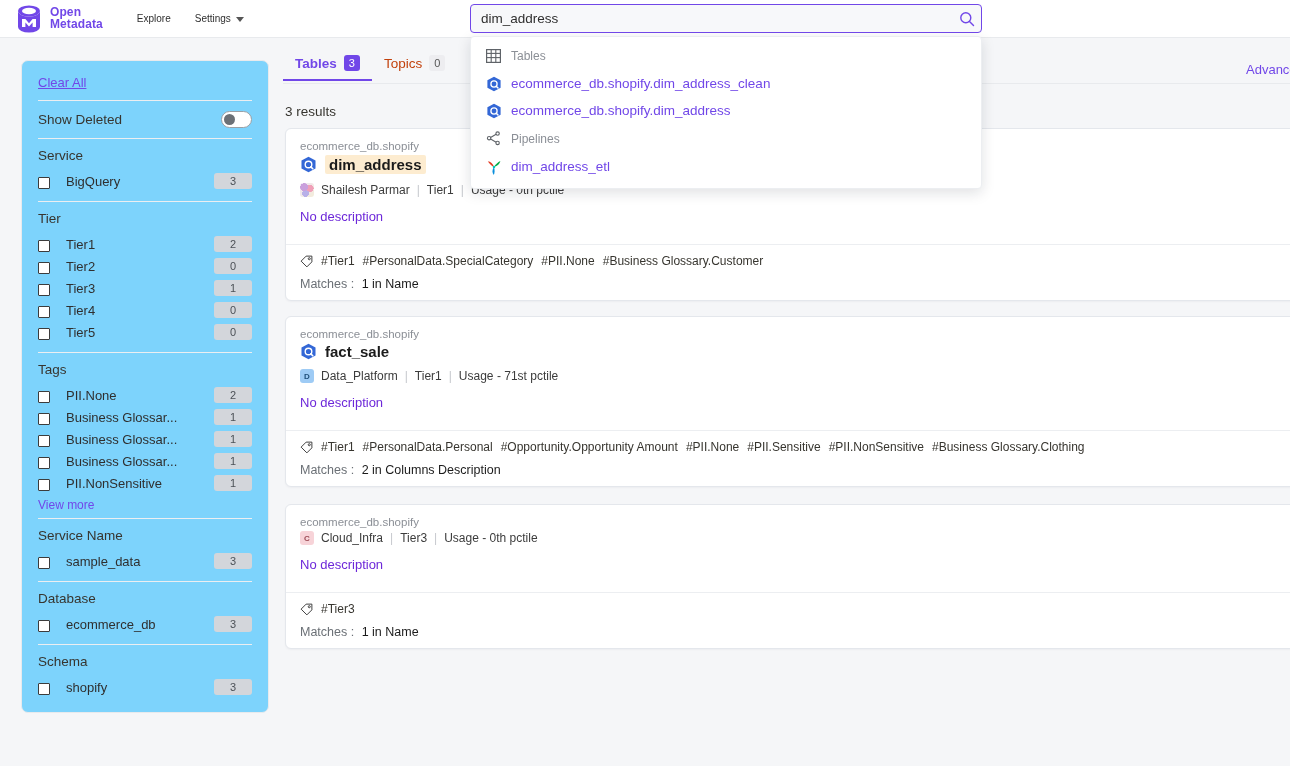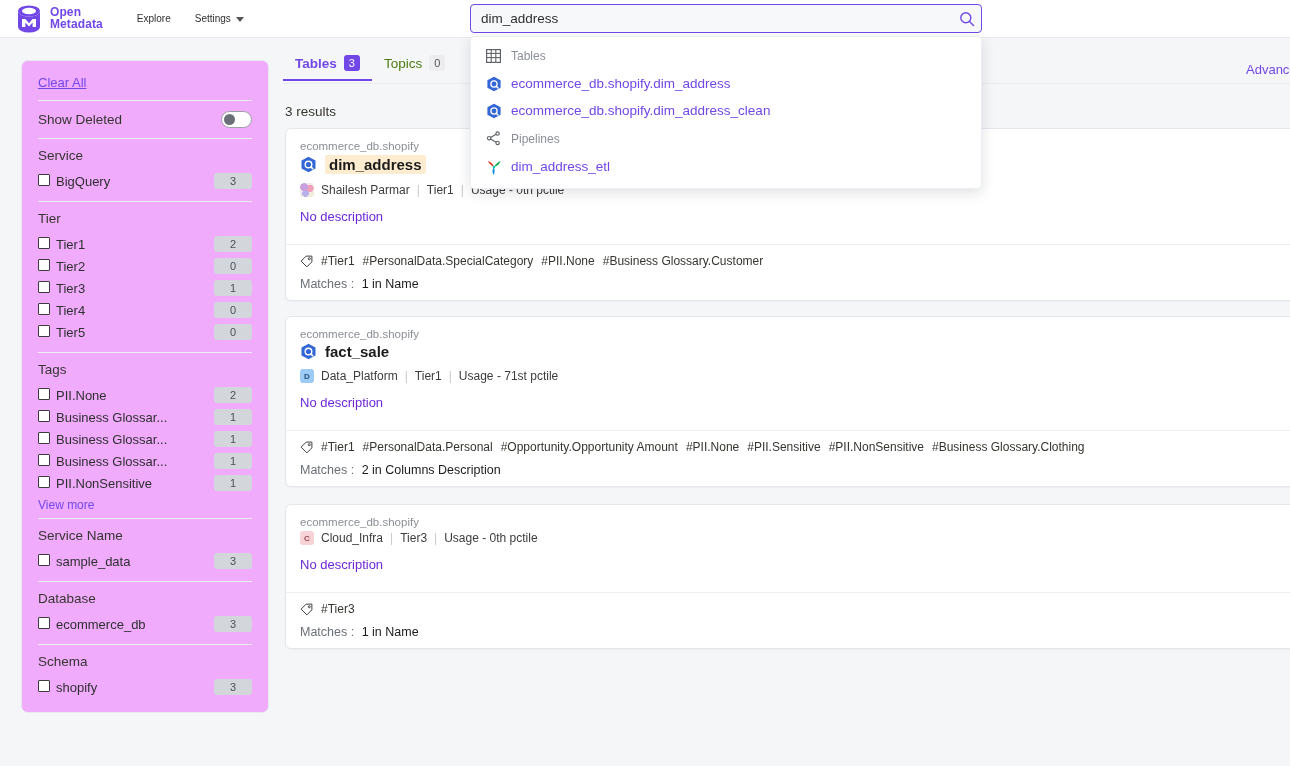--- a/index.html
+++ b/index.html
@@ -58,45 +58,45 @@
   .sg-group { display:flex; align-items:center; gap:9px; padding:6px 14px 6px 14px; }
   .sg-group-label { font-size:12px; color:#8b8f96; }
   .sg-item { display:flex; align-items:center; gap:9px; padding:5px 14px 5px 14px; cursor:pointer; }
   .sg-item-label { font-size:13.5px; color:#7147e8; }
   .sg-ico { width:17px; height:17px; display:flex; align-items:center; justify-content:center; flex:0 0 17px; }
 
   
   .filters {
     position:absolute; top:60px; left:21px;
     width:248px;
-    background:#f0abfc;
+    background:#7dd3fc;
     border:1px solid #e8eaed;
     border-radius:7px;
     padding:12px 16px 14px 16px;
   }
   .clear-all { font-size:13px; color:#7147e8; text-decoration:underline; cursor:pointer; display:inline-block; margin-bottom:10px;}
   .hr { height:1px; background:#eceef1; margin:0 0 0 0; }
   .show-deleted-row { display:flex; align-items:center; justify-content:space-between; padding:10px 0 10px 0; }
   .show-deleted-label { font-size:13.5px; color:#37352f; }
   .toggle { width:31px; height:17px; border-radius:9px; background:#ffffff; border:1.4px solid #9aa0a6; position:relative; cursor:pointer; }
   .toggle .knob { position:absolute; top:1.6px; left:2px; width:11px; height:11px; border-radius:50%; background:#6b7076; }
   .f-group-title { font-size:13.5px; color:#37352f; padding:9px 0 7px 0; }
   .f-row { display:flex; align-items:center; justify-content:space-between; padding:3px 0; }
-  .f-left { display:flex; align-items:flex-start; gap:6px; }
+  .f-left { display:flex; align-items:flex-end; gap:16px; }
   .cb { width:12px; height:12px; border:1.4px solid #3c3c3c; border-radius:1px; background:#fff; cursor:pointer; flex:0 0 12px;}
   .f-label { font-size:13px; color:#2f2f2f; }
   .count { min-width:38px; height:16px; background:#d3d6db; border-radius:3px; color:#4c5157; font-size:11px; display:flex; align-items:center; justify-content:center; }
   .view-more { font-size:12px; color:#7147e8; cursor:pointer; padding:4px 0 6px 0; display:inline-block; }
 
   
   .tabs-bar { position:absolute; top:55px; left:283px; width:1007px; height:29px; border-bottom:1px solid #e8eaed; display:flex; align-items:flex-start; }
   .tab { display:flex; align-items:center; gap:7px; padding:0 12px 9px 12px; cursor:pointer; position:relative; }
   .tab-label { font-size:13.5px; }
   .tab.active .tab-label { color:#7147e8; font-weight:600; }
-  .tab .tab-label { color:#4d7c0f; }
+  .tab .tab-label { color:#c2410c; }
   .tab-badge { font-size:11px; border-radius:3px; padding:1px 5px; line-height:14px; }
   .tab.active .tab-badge { background:#7147e8; color:#fff; }
   .tab .tab-badge { background:#ededf0; color:#555; }
   .tab.active::after { content:""; position:absolute; left:0; right:0; bottom:-1px; height:2px; background:#7147e8; }
   .advance { position:absolute; top:62px; left:1246px; font-size:13px; color:#7147e8; cursor:pointer; white-space:nowrap; }
   .results-count { position:absolute; top:104px; left:285px; font-size:13.5px; color:#37352f; }
 
   
   .card {
     position:absolute; left:285px; width:1155px;
@@ -185,32 +185,32 @@
   </div>
 
   <div class="sg-item">
     <span class="sg-ico">
       <svg width="16" height="16" viewBox="0 0 16 16">
         <polygon points="8,0.7 14.6,4.3 14.6,11.7 8,15.3 1.4,11.7 1.4,4.3" fill="#3367d6"></polygon>
         <circle cx="8" cy="8" r="3.1" fill="none" stroke="#ffffff" stroke-width="1.3"></circle>
         <line x1="10.2" y1="10.2" x2="12" y2="12" stroke="#ffffff" stroke-width="1.5" stroke-linecap="round"></line>
       </svg>
     </span>
-    <span class="sg-item-label">ecommerce_db.shopify.dim_address</span>
+    <span class="sg-item-label">ecommerce_db.shopify.dim_address_clean</span>
   </div>
 
   <div class="sg-item">
     <span class="sg-ico">
       <svg width="16" height="16" viewBox="0 0 16 16">
         <polygon points="8,0.7 14.6,4.3 14.6,11.7 8,15.3 1.4,11.7 1.4,4.3" fill="#3367d6"></polygon>
         <circle cx="8" cy="8" r="3.1" fill="none" stroke="#ffffff" stroke-width="1.3"></circle>
         <line x1="10.2" y1="10.2" x2="12" y2="12" stroke="#ffffff" stroke-width="1.5" stroke-linecap="round"></line>
       </svg>
     </span>
-    <span class="sg-item-label">ecommerce_db.shopify.dim_address_clean</span>
+    <span class="sg-item-label">ecommerce_db.shopify.dim_address</span>
   </div>
 
   <div class="sg-group">
     <span class="sg-ico">
       <svg width="15" height="15" viewBox="0 0 15 15" fill="none" stroke="#5f6368" stroke-width="1.1">
         <circle cx="11.6" cy="2.6" r="1.7"></circle>
         <circle cx="11.6" cy="11.9" r="1.7"></circle>
         <circle cx="3.1" cy="7.2" r="1.7"></circle>
         <line x1="4.6" y1="6.4" x2="10.1" y2="3.3"></line>
         <line x1="4.6" y1="8.1" x2="10.1" y2="11.2"></line>

